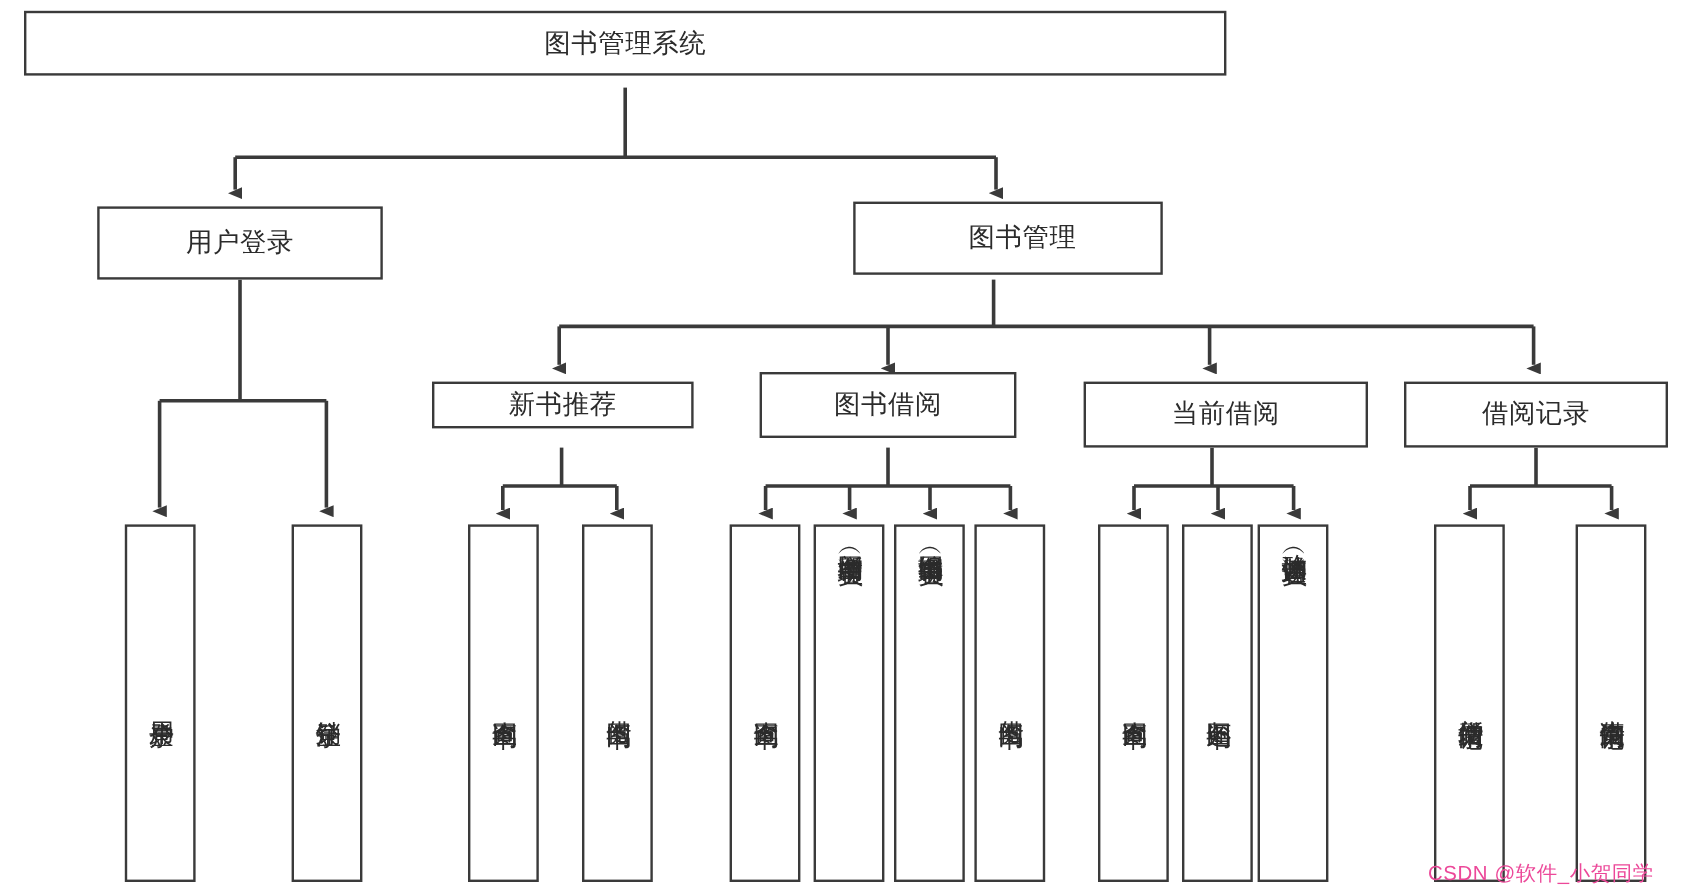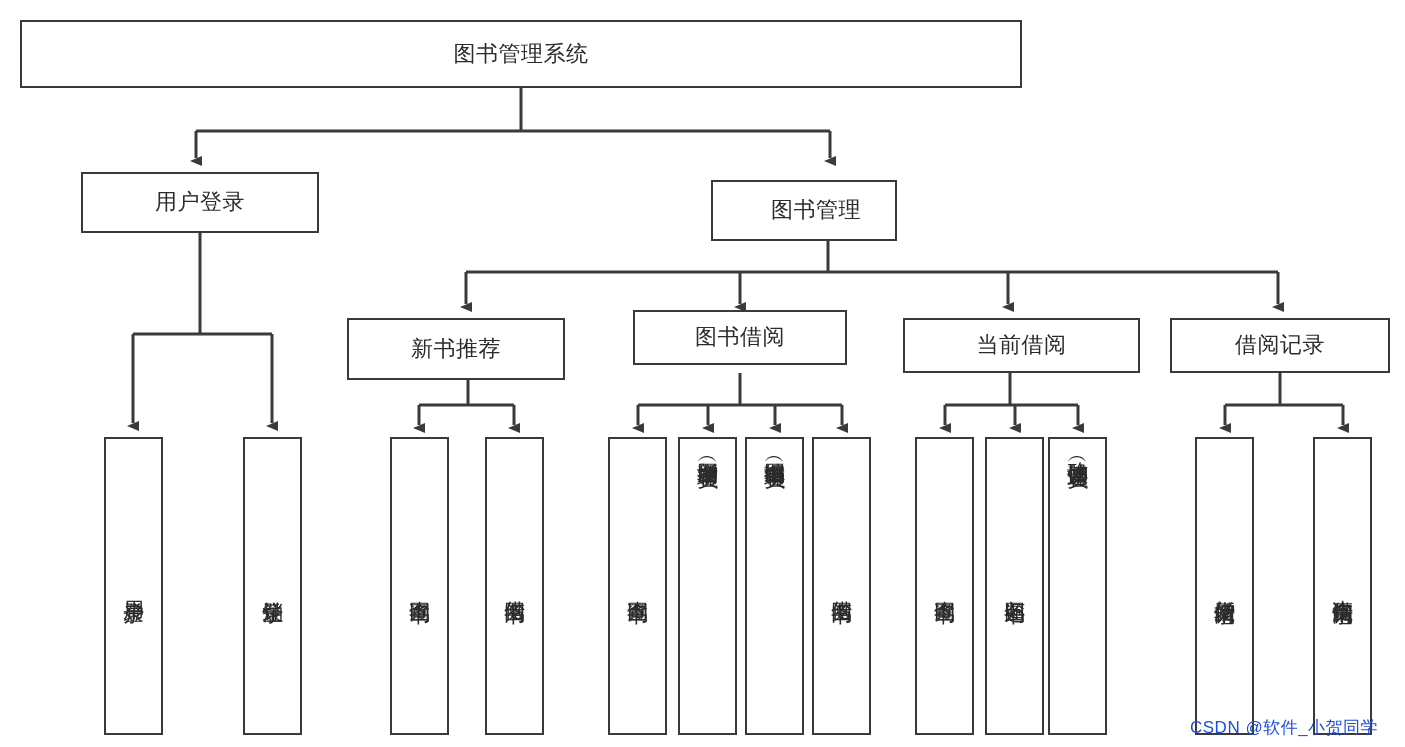--- a/index.html
+++ b/index.html
@@ -54,21 +54,21 @@
   .node.vert.topalign {
     justify-content: flex-start;
   }
   .node-label {
     display: block;
     white-space: pre-line;
   }
   .watermark {
     position: absolute;
     font-size: 17px;
-    color: #1d4ed8;
+    color: #ec4899;
     letter-spacing: 0.5px;
     white-space: nowrap;
     user-select: none;
     text-align: center;
   }
 </style>
 </head>
 <body>
 
 <div id="canvas">
@@ -116,32 +116,32 @@
       <path d="M1015,405 L1015,425" marker-end="url(#arrow)"></path>
       <path d="M1078,405 L1078,425" marker-end="url(#arrow)"></path>
 
       <path d="M1280,373 L1280,405"></path>
       <path d="M1225,405 L1343,405"></path>
       <path d="M1225,405 L1225,425" marker-end="url(#arrow)"></path>
       <path d="M1343,405 L1343,425" marker-end="url(#arrow)"></path>
     </g>
   </svg>
 
-  <div class="node horiz" style="left:20px; top:20px; width:1002px; height:68px;">
+  <div class="node horiz" style="left:20px; top:9px; width:1002px; height:54px;">
     <span class="node-label">图书管理系统</span>
   </div>
 
   <div class="node horiz" style="left:81px; top:172px; width:238px; height:61px;">
     <span class="node-label">用户登录</span>
   </div>
-  <div class="node horiz" style="left:711px; top:180px; width:186px; height:61px;padding-left:24px;">
+  <div class="node horiz" style="left:711px; top:168px; width:258px; height:61px;padding-left:24px;">
     <span class="node-label">图书管理</span>
   </div>
 
-  <div class="node horiz" style="left:347px; top:318px; width:218px; height:62px;">
+  <div class="node horiz" style="left:360px; top:318px; width:218px; height:39px;">
     <span class="node-label">新书推荐</span>
   </div>
   <div class="node horiz" style="left:633px; top:310px; width:214px; height:55px;">
     <span class="node-label">图书借阅</span>
   </div>
   <div class="node horiz" style="left:903px; top:318px; width:237px; height:55px;">
     <span class="node-label">当前借阅</span>
   </div>
   <div class="node horiz" style="left:1170px; top:318px; width:220px; height:55px;">
     <span class="node-label">借阅记录</span>

